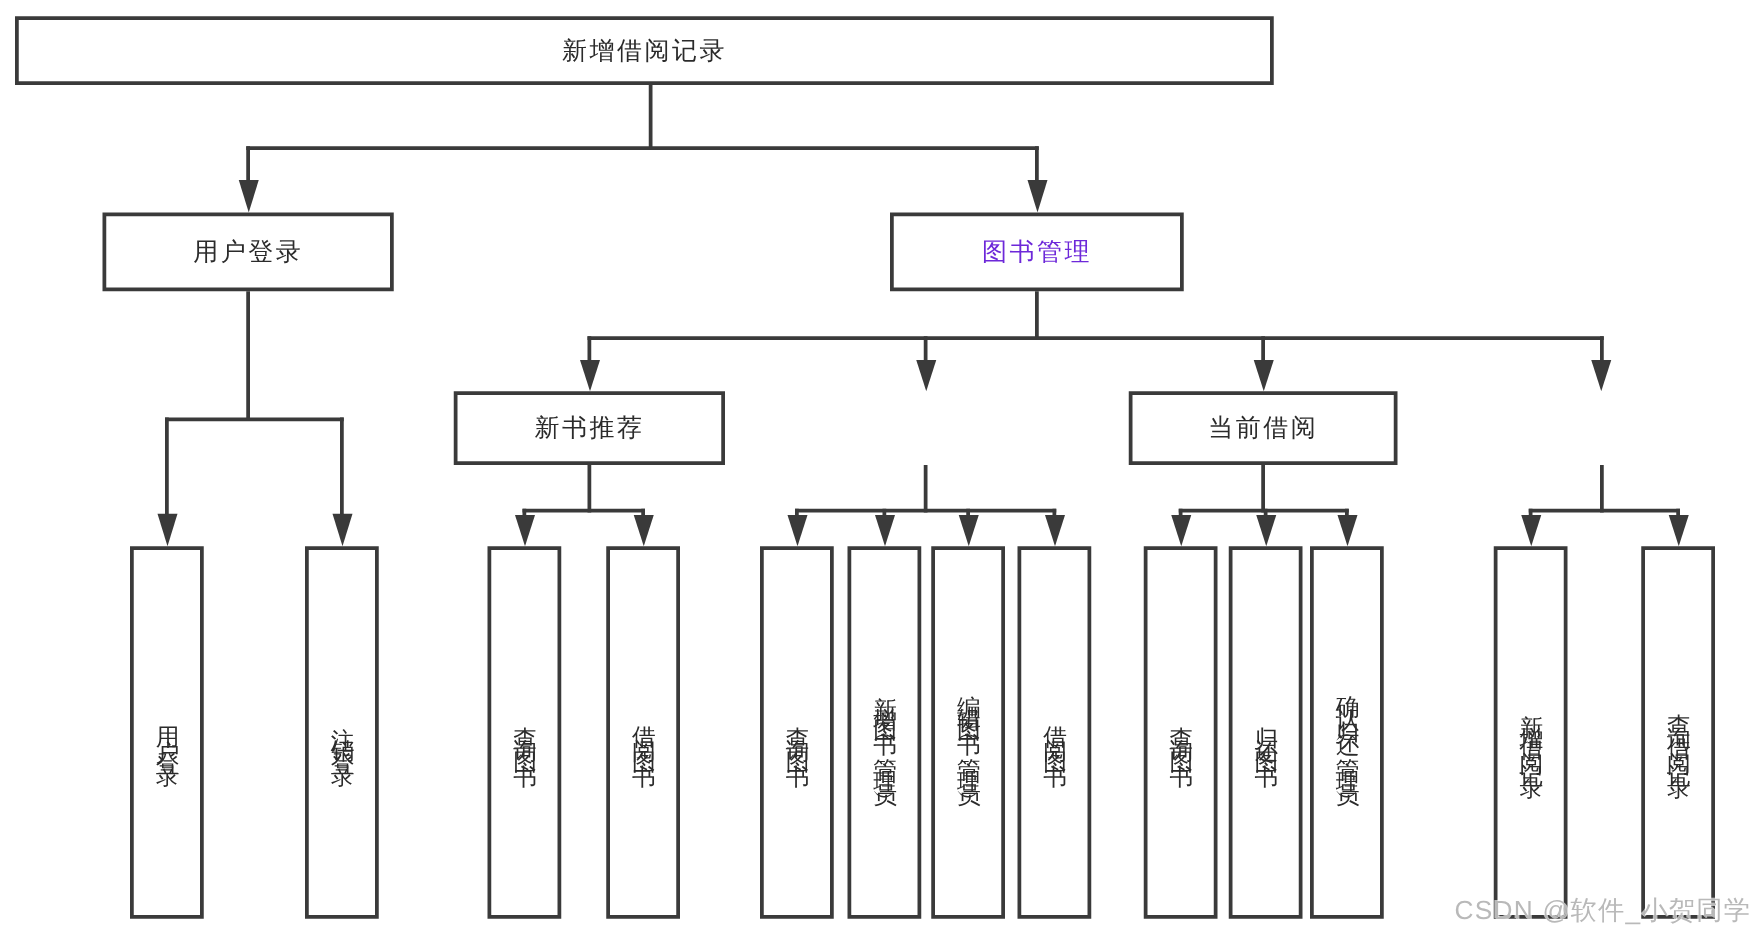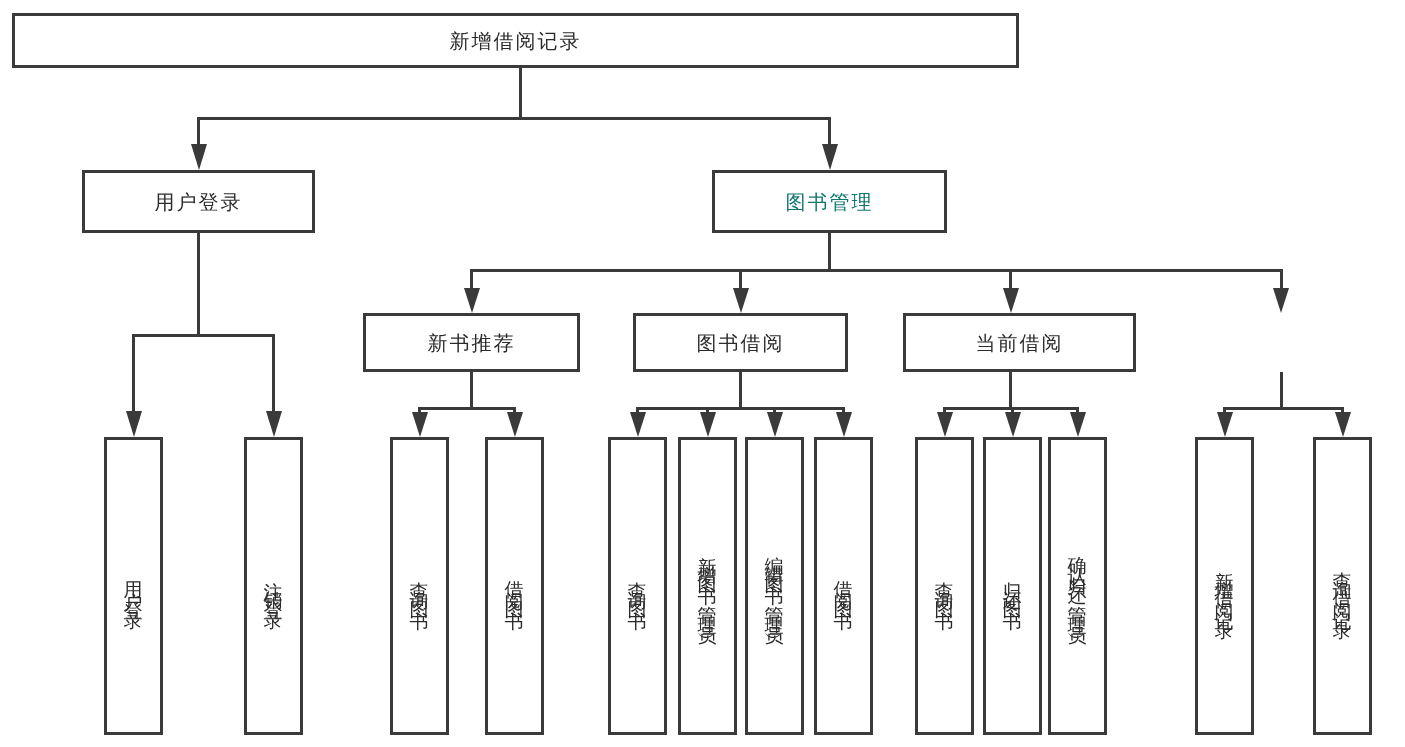--- a/index.html
+++ b/index.html
@@ -26,36 +26,34 @@
     position:absolute;top:714px;right:4px;z-index:5;
     font-size:21px;color:#b9b9b9;letter-spacing:1px;
     text-shadow:1px 1px 0 rgba(255,255,255,.65), -1px -1px 0 rgba(255,255,255,.65);
     white-space:nowrap;
   }
 </style>
 </head>
 <body>
 
 <div id="stage" style="background: rgb(255, 255, 255);">
+  <div class="watermark" style="color: rgb(185, 185, 185);">CSDN @软件_小贺同学</div>
 <div class="node" style="left: 12px; top: 13px; width: 1007px; height: 55px; border-color: rgb(58, 58, 58); color: rgb(43, 43, 43);">
       <span>新增借阅记录</span>
     </div>
     <div class="node" style="left: 82px; top: 170px; width: 233px; height: 63px; border-color: rgb(58, 58, 58); color: rgb(43, 43, 43);">
       <span>用户登录</span>
     </div>
-    <div class="node" style="left: 712px; top: 170px; width: 235px; height: 63px; border-color: rgb(58, 58, 58); color: #0f766e;">
+    <div class="node" style="left: 712px; top: 170px; width: 235px; height: 63px; border-color: rgb(58, 58, 58); color: #6d28d9;">
       <span>图书管理</span>
     </div>
     <div class="node" style="left: 363px; top: 313px; width: 217px; height: 59px; border-color: rgb(58, 58, 58); color: rgb(43, 43, 43);">
       <span>新书推荐</span>
     </div>
-    <div class="node" style="left: 633px; top: 313px; width: 215px; height: 59px; border-color: rgb(58, 58, 58); color: rgb(43, 43, 43);">
-      <span>图书借阅</span>
-    </div>
-    <div class="node" style="left: 903px; top: 313px; width: 233px; height: 59px; border-color: rgb(58, 58, 58); color: rgb(43, 43, 43);">
+    <div class="node" style="left: 903px; top: 313px; width: 215px; height: 59px; border-color: rgb(58, 58, 58); color: rgb(43, 43, 43);">
       <span>当前借阅</span>
     </div>
     <div class="node vert" style="left: 104px; top: 437px; width: 59px; height: 298px; border-color: rgb(58, 58, 58); color: rgb(43, 43, 43);">
       <span>用户登录</span>
     </div>
     <div class="node vert" style="left: 244px; top: 437px; width: 59px; height: 298px; border-color: rgb(58, 58, 58); color: rgb(43, 43, 43);">
       <span>注销登录</span>
     </div>
     <div class="node vert" style="left: 390px; top: 437px; width: 59px; height: 298px; border-color: rgb(58, 58, 58); color: rgb(43, 43, 43);">
       <span>查询图书</span>

